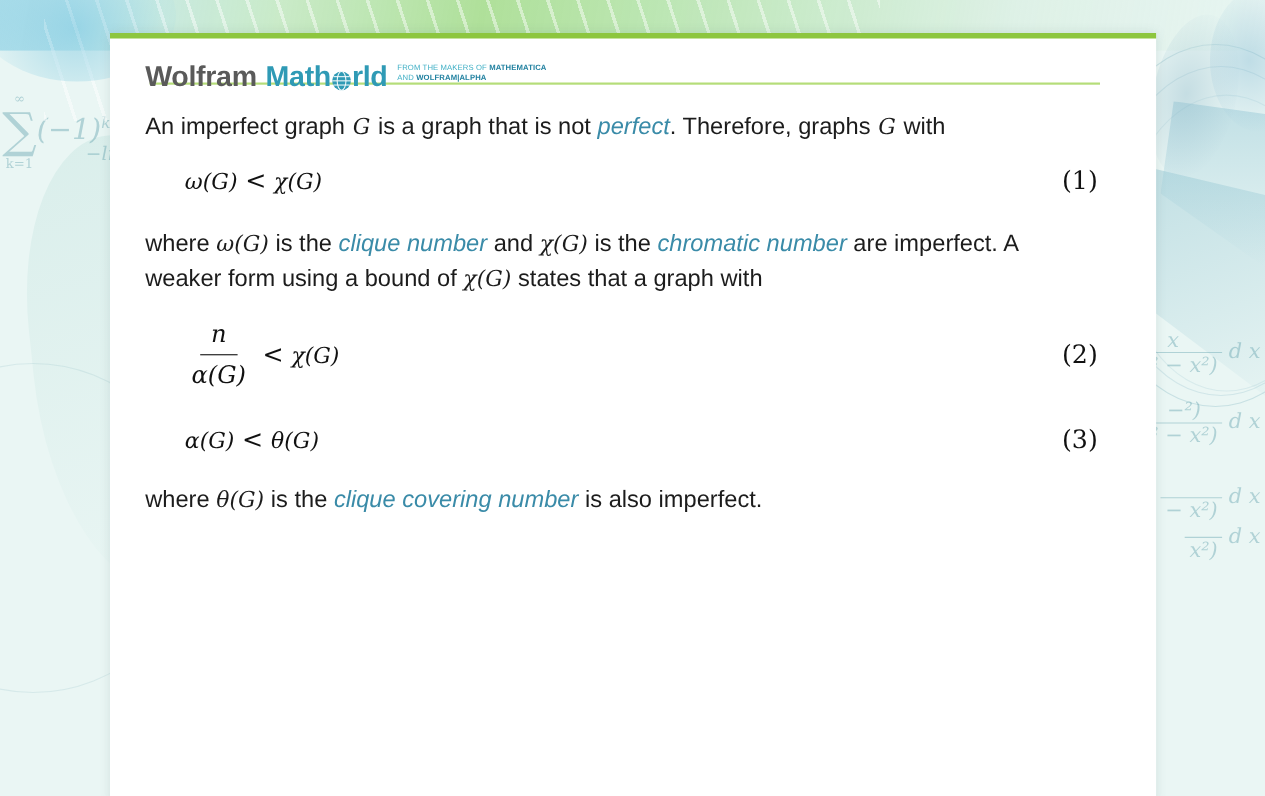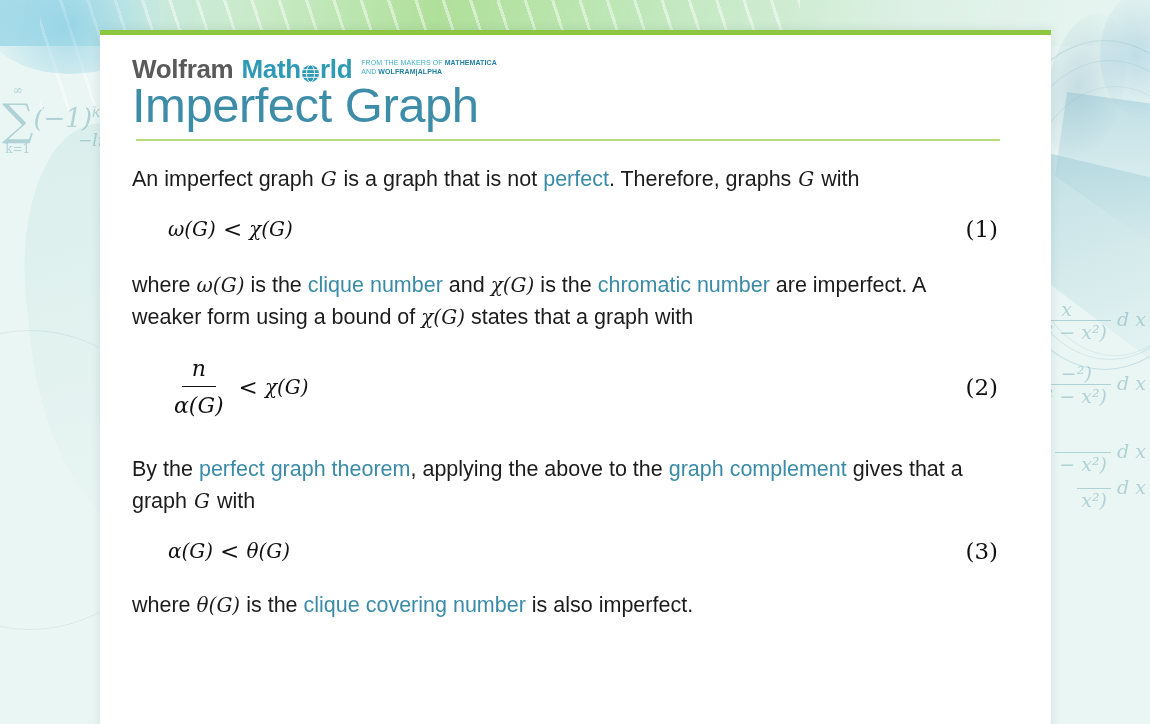--- a/index.html
+++ b/index.html
@@ -169,20 +169,21 @@
     margin-top: 22px;
     font-size: 21.5px;
     line-height: 1.52;
     color: #1c1c1c;
   }
   .para { margin: 0 0 13px 0; max-width: 868px; }
   a.xlink, .xlink {
     color: #3a8ba8;
     text-decoration: none;
     cursor: pointer;
+    font-style: italic;
   }
   .mvar {
     font-family: "DejaVu Serif", serif;
     font-style: italic;
     font-size: 20px;
     padding: 0 1px;
   }
   .mfun {
     font-family: "DejaVu Serif", serif;
     font-style: italic;
@@ -306,21 +307,20 @@
           </g>
         </svg></span>
           <span>rld</span>
       </span>
       <span class="logo-tag">
         <span>From the makers of </span><b>Mathematica</b><br>
         <span>and </span><b>Wolfram|Alpha</b>
       </span>
     </div>
 
-    <h1 id="page-title">Imperfect Graph</h1>
     <hr id="title-rule">
 
     <div id="article-body">
 
       <p class="para"><span>An imperfect graph </span><span class="mvar">G</span><span> is a graph that is not </span><a class="xlink">perfect</a><span>. Therefore, graphs </span><span class="mvar">G</span><span> with</span></p>
 
       <div class="eqrow">
         <div class="eqbody">
           <span class="mfun"><span>ω</span><span class="paren" style="font-style:italic">(G)</span></span>
           <span class="op">&lt;</span>
@@ -337,21 +337,20 @@
             <span class="num">n</span>
             <span class="den"><span>α</span><span>(G)</span></span>
           </span>
           <span class="op">&lt;</span>
           <span class="mfun"><span>χ</span><span>(G)</span></span>
         </div>
         <div class="eqnum">(2)</div>
       </div>
 
 
-      <p class="para" style="margin-top:30px"><span>By the </span><a class="xlink">perfect graph theorem</a><span>, applying the above to the </span><a class="xlink">graph complement</a><span> gives that a graph </span><span class="mvar">G</span><span> with</span></p>
 
       <div class="eqrow" style="margin:16px 0 20px 0">
         <div class="eqbody">
           <span class="mfun"><span>α</span><span>(G)</span></span>
           <span class="op">&lt;</span>
           <span class="mfun"><span>θ</span><span>(G)</span></span>
         </div>
         <div class="eqnum">(3)</div>
       </div>
 

